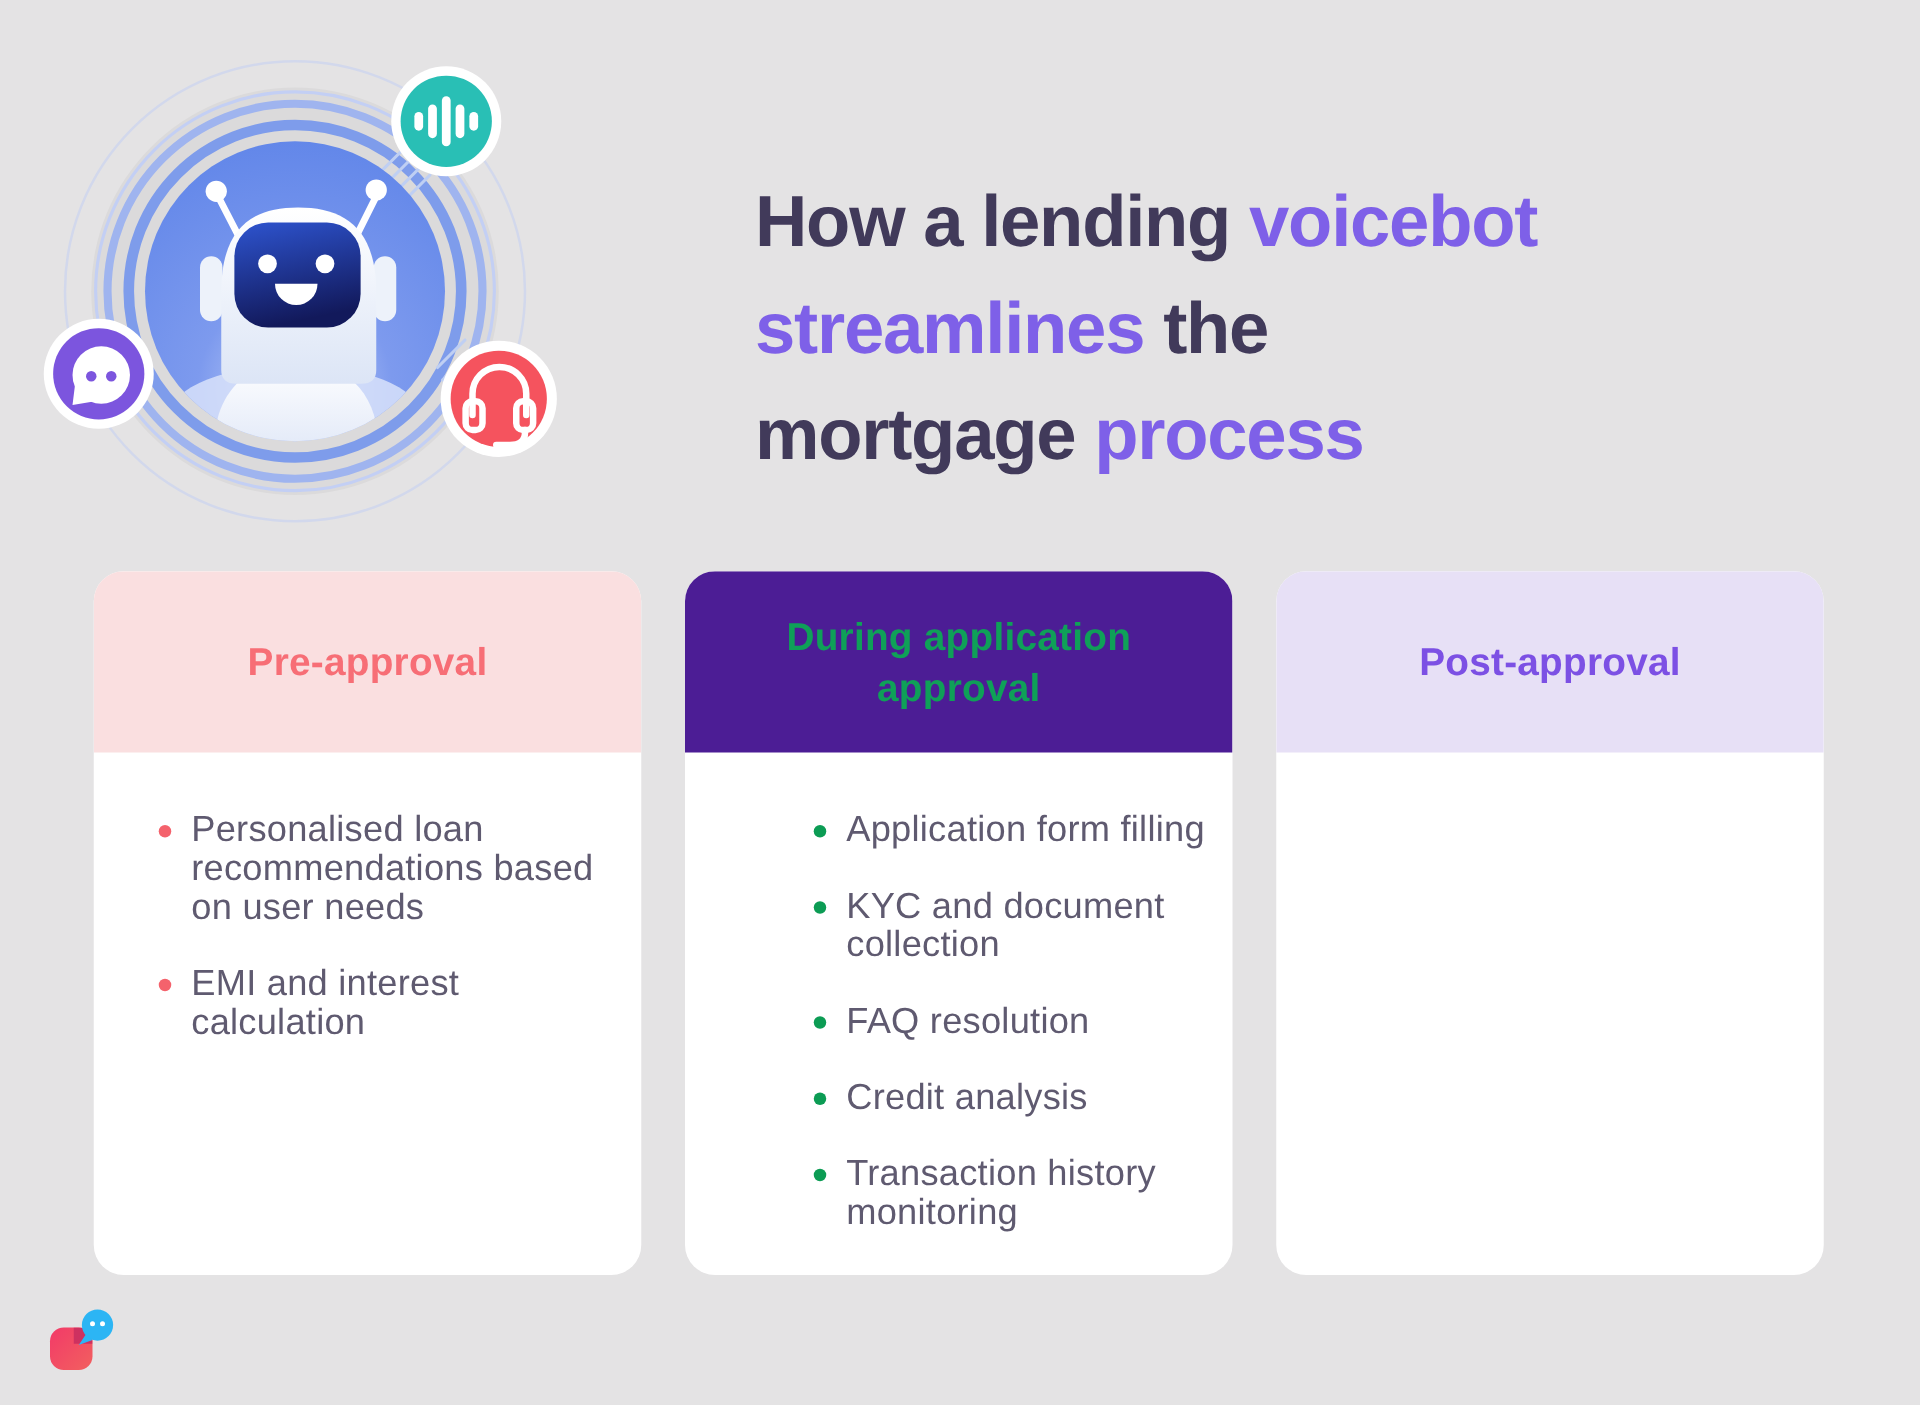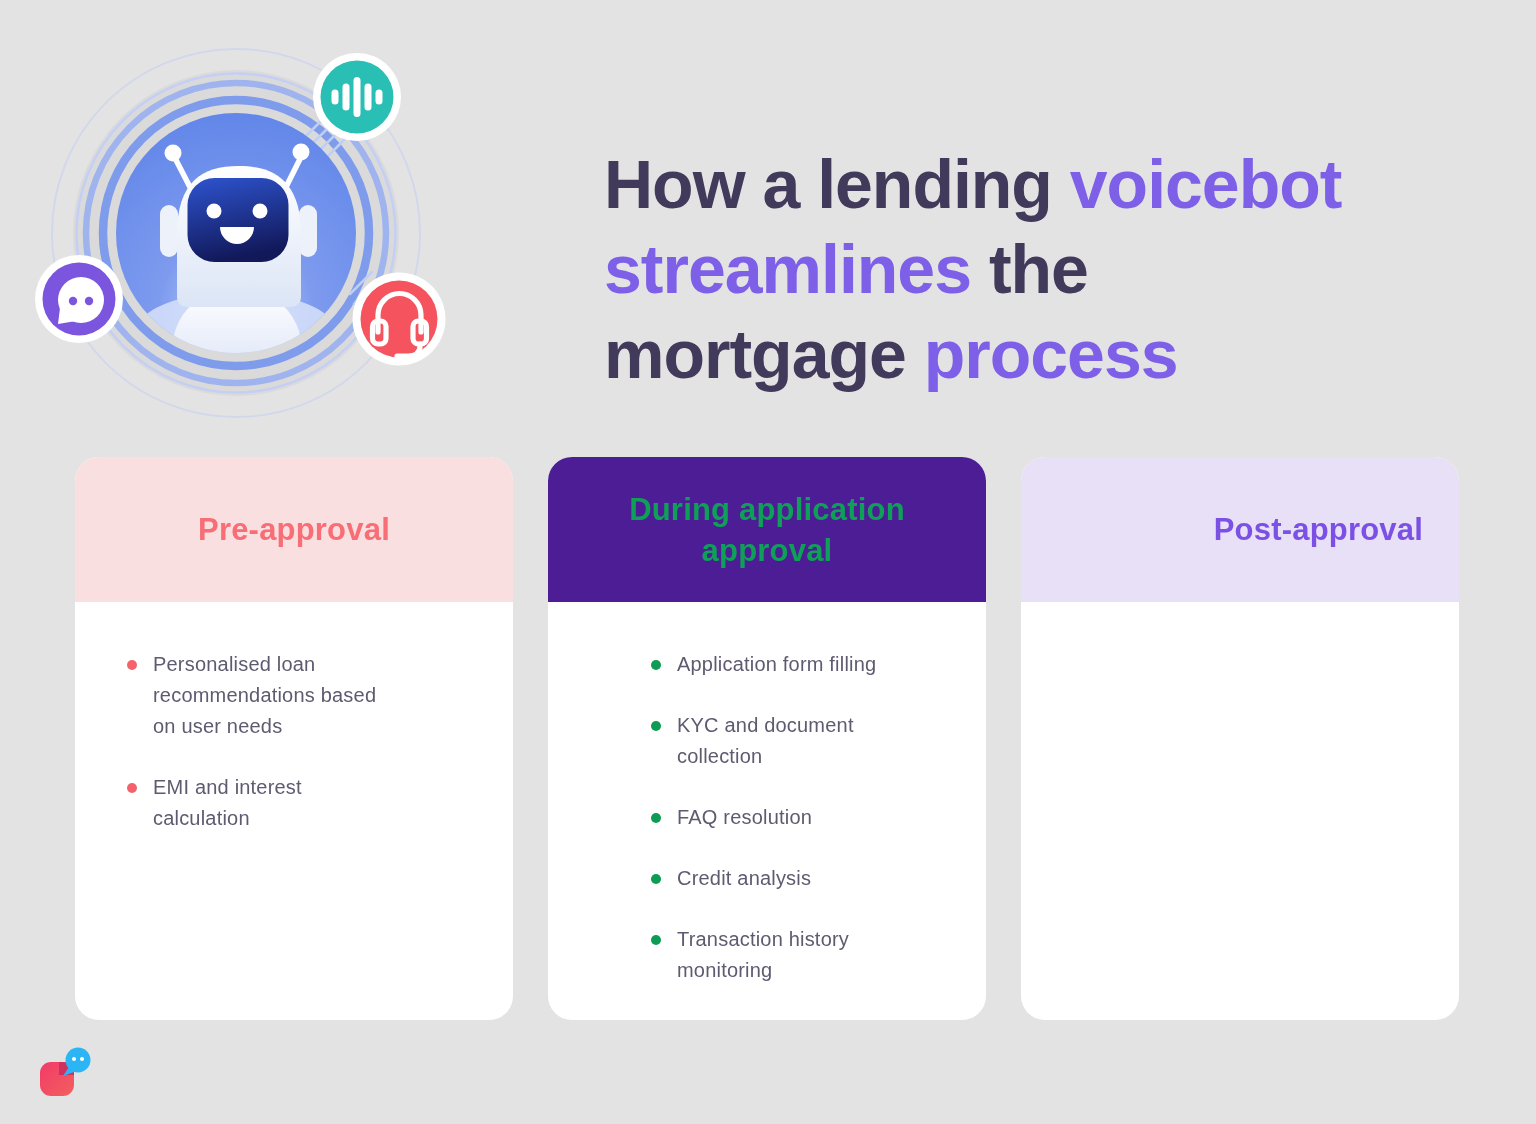--- a/index.html
+++ b/index.html
@@ -5,21 +5,21 @@
   html,body{margin:0;padding:0;}
   .page{
     position:relative; width:1536px; height:1124px;
     background:#E4E3E4; overflow:hidden;
     font-family:"Liberation Sans", sans-serif;
   }
   
   .hero-art{position:absolute; left:0; top:0;}
   .title{
     position:absolute; left:604px; top:96px; width:830px;
-    font-weight:bold; font-size:68px; line-height:85px; letter-spacing:-1px;
+    font-weight:bold; font-size:58px; line-height:85px; letter-spacing:-1px;
   }
   .title .tone-dark{color:var(--title-dark,#413A5A);}
   .title .tone-accent{color:var(--title-accent,#7E60E8);}
   
   .cards{position:absolute; left:75px; top:457px; display:flex; gap:35px;}
   .card{
     width:438px; height:563px; background:#FFFFFF; border-radius:24px;
     overflow:hidden; display:flex; flex-direction:column;
   }
   .card-header{
@@ -27,21 +27,21 @@
     text-align:center; padding:0 36px; box-sizing:border-box;
   }
   .card-header h2{
     margin:0; font-size:31px; line-height:41px; font-weight:bold; letter-spacing:0.2px;
   }
   .card-body{padding:47px 20px 0 52px;}
   .card:nth-child(2) .card-body, .card:nth-child(3) .card-body{padding-left:70px;margin-left:33px;}
   ul.bullets{list-style:none; margin:0; padding:0;}
   ul.bullets li{
     position:relative; padding-left:26px; margin:0 0 30px 0;
-    font-size:20px; line-height:31px; color:var(--body-text,#5F5A70);
+    font-size:29px; line-height:31px; color:var(--body-text,#5F5A70);
     white-space:pre-line; letter-spacing:0.2px;
   }
   ul.bullets li::before{
     content:""; position:absolute; left:0; top:11px; width:10px; height:10px;
     border-radius:50%; background:var(--bullet,#999);
   }
   
   .logo{position:absolute; left:0; top:0;}
 </style>
 </head>
@@ -188,21 +188,21 @@
             <li>KYC and document
 collection</li>
             <li>FAQ resolution</li>
             <li>Credit analysis</li>
             <li>Transaction history
 monitoring</li>
           </ul>
       </div>
     </section>
     <section class="card" style="--bullet: #9A6DF0;">
-      <div class="card-header" style="background: rgb(231, 224, 246); justify-content: flex-end;">
+      <div class="card-header" style="background: rgb(231, 224, 246);">
         <h2 style="color: rgb(124, 80, 228);">Post-approval</h2>
       </div>
     </section>
   </div>
 
   <svg class="logo" style="left:25px; top:1032px; position:absolute;" width="80" height="80" viewBox="25 1032 80 80" aria-hidden="true">
     <defs>
       <linearGradient id="gLogo" x1="0" y1="0" x2="1" y2="1">
         <stop offset="0" stop-color="#F23A68"></stop>
         <stop offset="1" stop-color="#F2605F"></stop>

